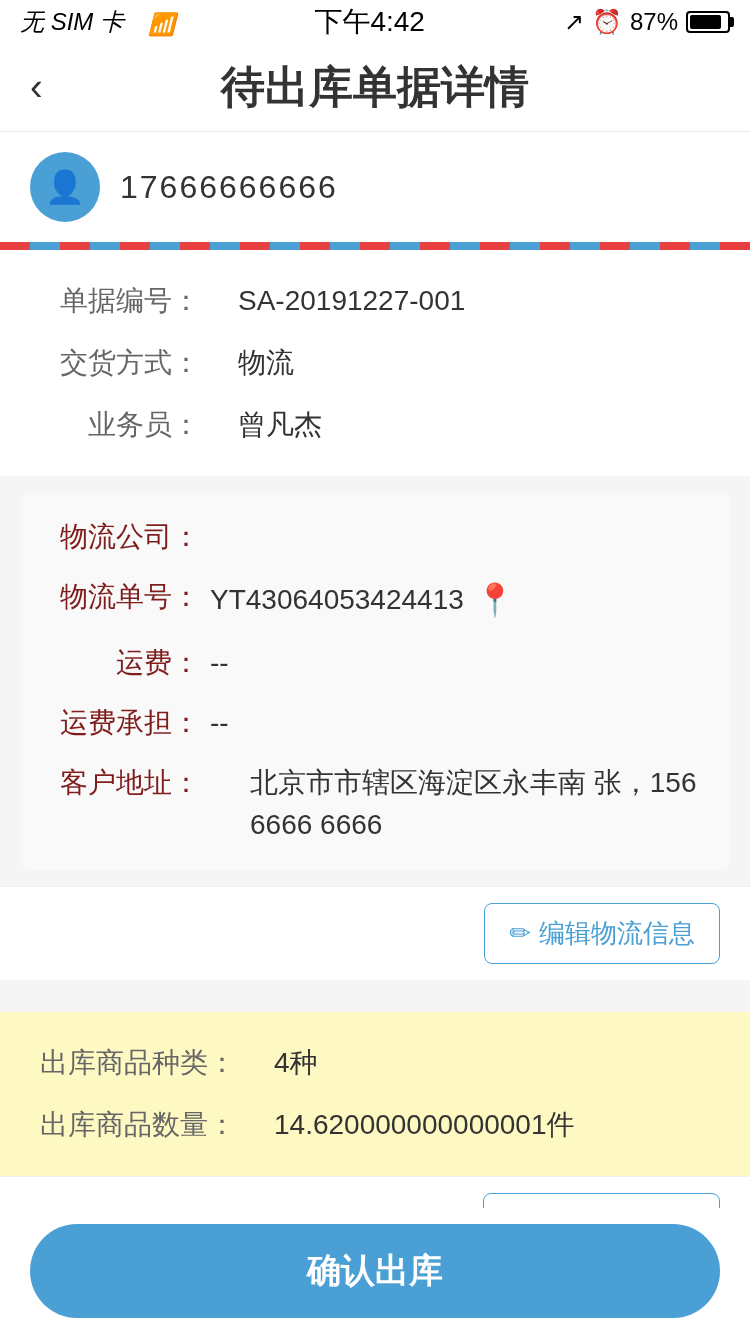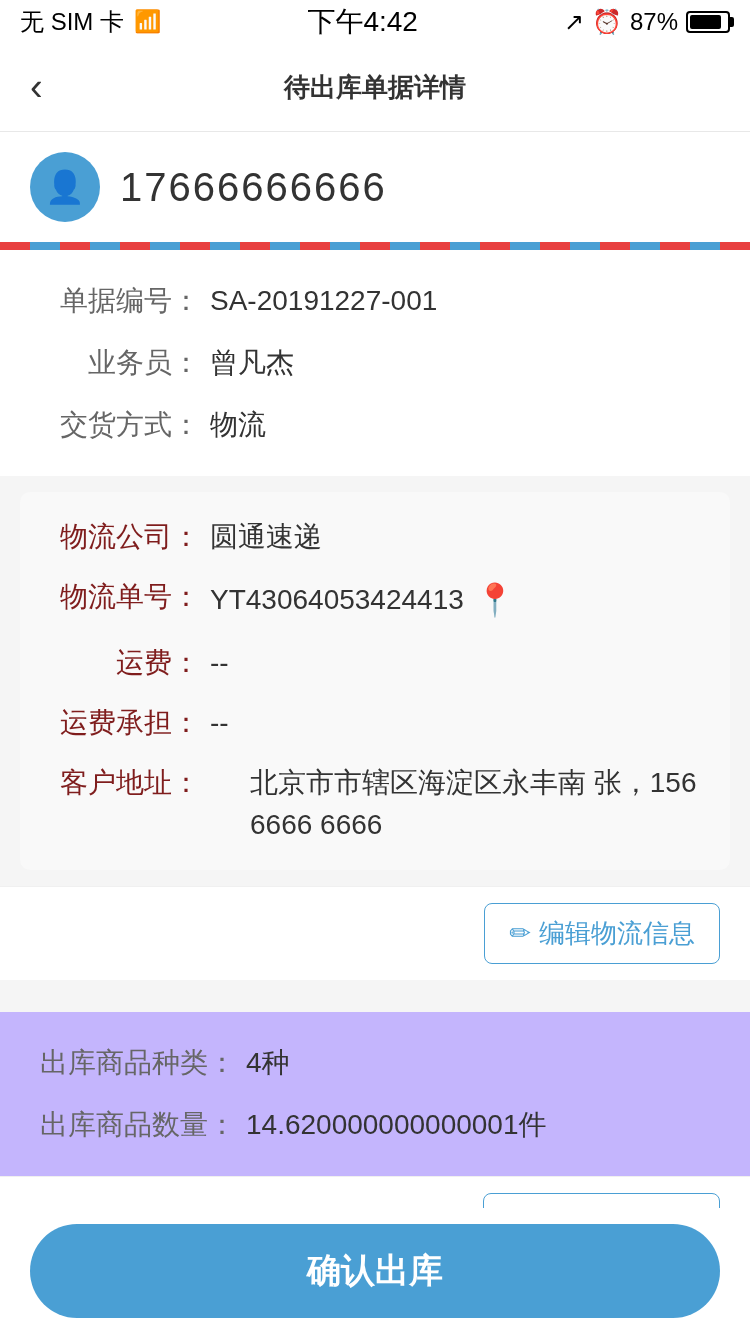--- a/index.html
+++ b/index.html
@@ -19,21 +19,21 @@
       width: 750px;
       height: 44px;
       background: #fff;
       display: flex;
       align-items: center;
       justify-content: space-between;
       padding: 0 20px;
       font-size: 24px;
       color: #000;
     }
-    .status-left { display: flex; align-items: center; gap: 10px; }
+    .status-left { display: flex; align-items: flex-end; gap: 24px; font-style: italic; }
     .status-center { font-size: 28px; font-weight: 500; }
     .status-right { display: flex; align-items: center; gap: 8px; font-size: 24px; }
     .wifi-icon { font-size: 22px; }
     .battery-bar {
       display: inline-flex; align-items: center;
       border: 2px solid #000; border-radius: 4px;
       width: 44px; height: 22px; padding: 2px; position: relative;
     }
     .battery-bar::after {
       content: '';
@@ -59,21 +59,21 @@
     }
     .nav-back {
       font-size: 38px;
       color: #333;
       cursor: pointer;
       width: 60px;
     }
     .nav-title {
       flex: 1;
       text-align: center;
-      font-size: 26px;
+      font-size: 44px;
       font-weight: 600;
       color: #333;
       margin-right: 60px;
     }
 
     
     .customer-header {
       background: #fff;
       padding: 20px 30px;
       display: flex;
@@ -81,21 +81,21 @@
       gap: 20px;
     }
     .avatar {
       width: 70px; height: 70px;
       background: #4a9fd4;
       border-radius: 50%;
       display: flex; align-items: center; justify-content: center;
       color: #fff; font-size: 32px;
     }
     .customer-phone {
-      font-size: 40px;
+      font-size: 32px;
       font-weight: 500;
       color: #333;
       letter-spacing: 2px;
     }
 
     
     .dashed-divider {
       width: 750px;
       height: 8px;
       background: repeating-linear-gradient(
@@ -112,20 +112,21 @@
       background: #fff;
       padding: 30px 40px;
       margin-bottom: 16px;
     }
     .info-row {
       display: flex;
       align-items: center;
       margin-bottom: 20px;
       font-size: 28px;
       line-height: 1.5;
+      gap: 28px;
     }
     .info-row:last-child { margin-bottom: 0; }
     .info-label {
       color: #666;
       min-width: 160px;
       text-align: right;
       flex-shrink: 0;
     }
     .info-value {
       color: #333;
@@ -183,21 +184,21 @@
       font-size: 26px;
       display: flex;
       align-items: center;
       gap: 8px;
       cursor: pointer;
       background: #fff;
     }
 
     
     .goods-section {
-      background: #c4b5fd;
+      background: #fef9c3;
       padding: 30px 40px;
       margin-top: 16px;
     }
     .section-divider {
       height: 16px;
       background: #f5f5f5;
     }
 
     
     .view-detail-container {
@@ -282,33 +283,32 @@
 </div>
 
 <div class="dashed-divider"></div>
 
 <div class="info-section">
   <div class="info-row">
     <span class="info-label">单据编号：</span>
     <span class="info-value">SA-20191227-001</span>
   </div>
   <div class="info-row">
+    <span class="info-label">交货方式：</span>
+    <span class="info-value">物流</span>
+  </div>
+  <div class="info-row">
     <span class="info-label">业务员：</span>
     <span class="info-value">曾凡杰</span>
   </div>
-  <div class="info-row">
-    <span class="info-label">交货方式：</span>
-    <span class="info-value">物流</span>
-  </div>
 </div>
 
 <div class="logistics-box">
   <div class="logistics-row">
     <span class="logistics-label">物流公司：</span>
-    <span class="logistics-value">圆通速递</span>
   </div>
   <div class="logistics-row">
     <span class="logistics-label">物流单号：</span>
     <span class="logistics-value">
       <span>YT43064053424413</span>
       <span class="location-icon">📍</span>
     </span>
   </div>
   <div class="logistics-row">
     <span class="logistics-label">运费：</span>

